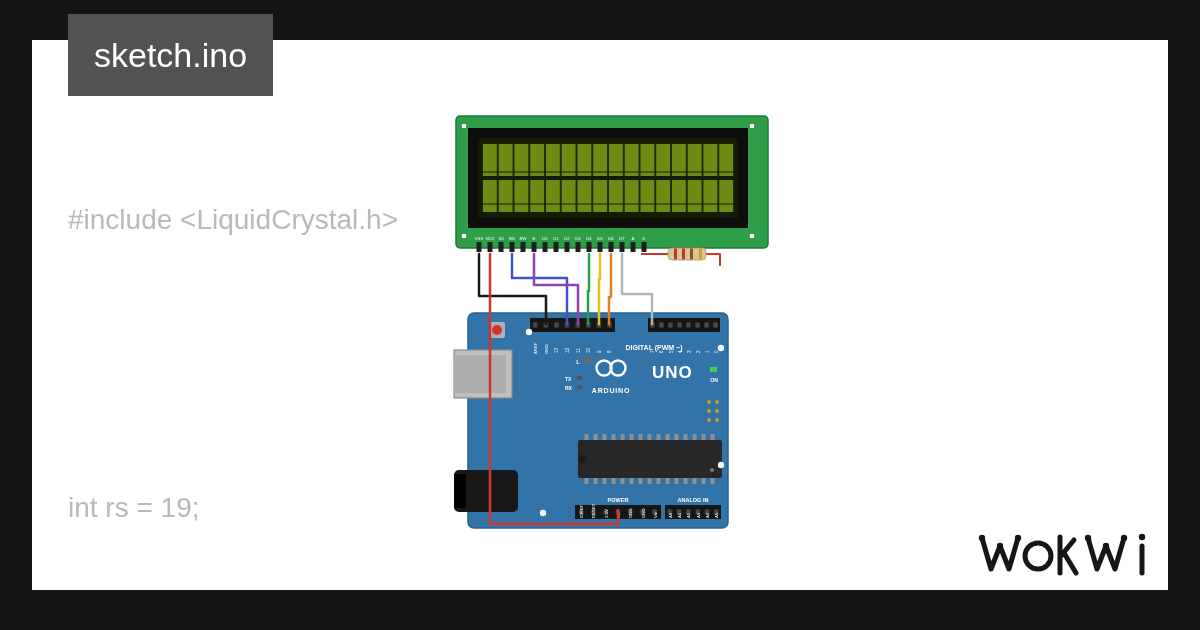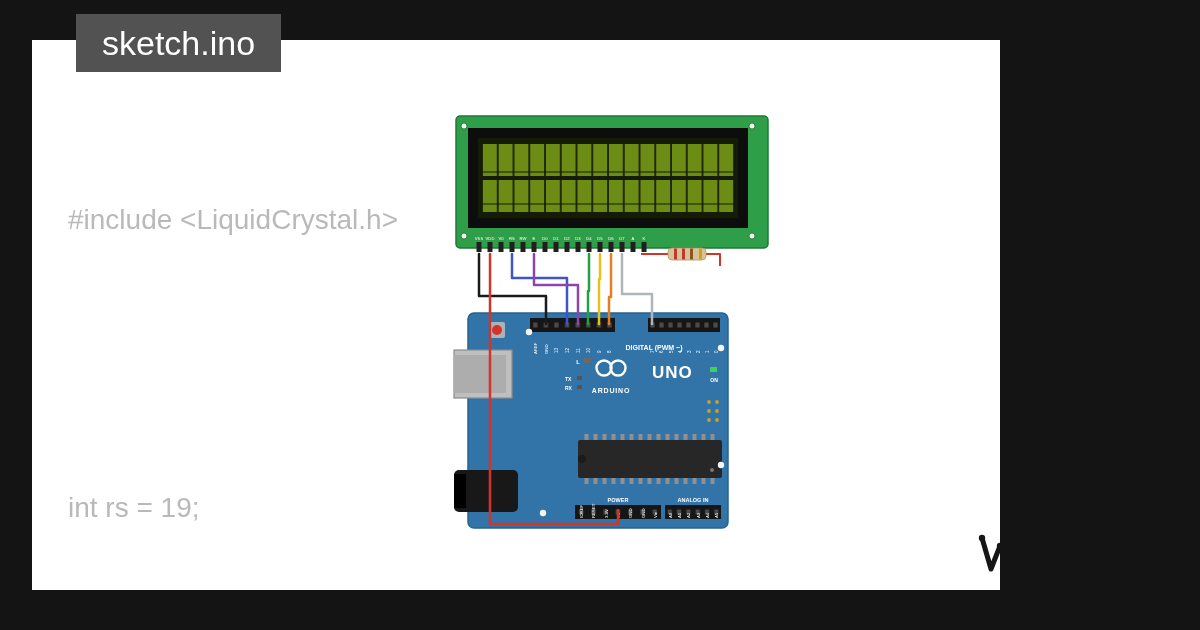--- a/index.html
+++ b/index.html
@@ -1,20 +1,20 @@
 <!DOCTYPE html>
 <html><head>
 <meta charset="utf-8">
 <style>
   html,body{margin:0;padding:0;background:#141414;}
   .frame{position:relative;width:1200px;height:630px;background:#141414;overflow:hidden;
          font-family:"Liberation Sans",sans-serif;}
-  .card{position:absolute;left:32px;top:40px;width:968px;height:550px;background:#ffffff;overflow:hidden;}
-  .tab{position:absolute;left:76px;top:14px;background:#525252;color:#ffffff;
-       font-size:34px;line-height:36px;padding:11px 26px;z-index:5;}
+  .card{position:absolute;left:32px;top:40px;width:1136px;height:550px;background:#ffffff;overflow:hidden;}
+  .tab{position:absolute;left:68px;top:14px;background:#525252;color:#ffffff;
+       font-size:34px;line-height:36px;padding:23px 26px;z-index:5;}
   .code{position:absolute;left:36px;top:60px;color:#b9b9b9;font-size:28px;line-height:48px;white-space:pre;}
   .code-line{height:48px;}
   .circuit{position:absolute;left:416px;top:68px;width:340px;height:430px;z-index:2;}
   .logo{position:absolute;left:943px;top:484px;width:190px;height:56px;}
   svg text{font-family:"Liberation Sans","DejaVu Sans",sans-serif;}
 </style>
 </head>
 <body>
 
 <div class="frame">

